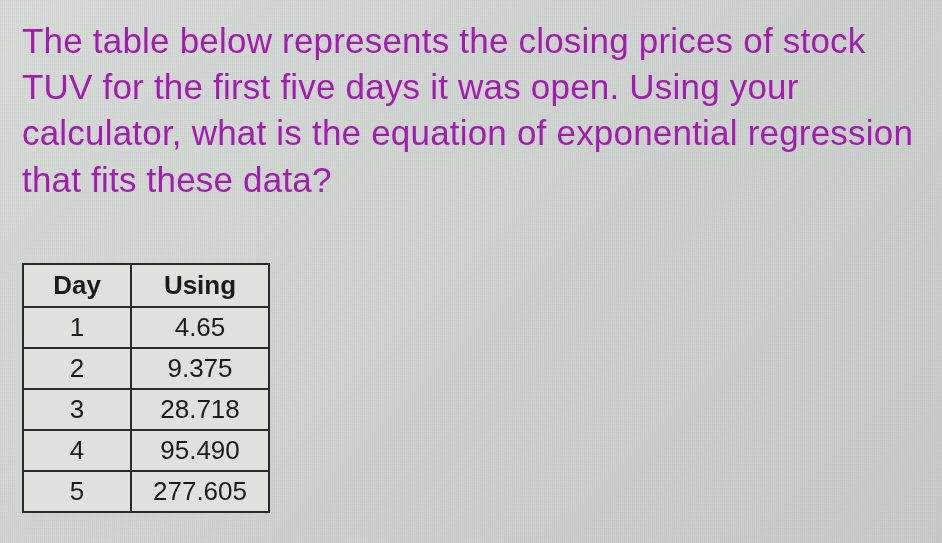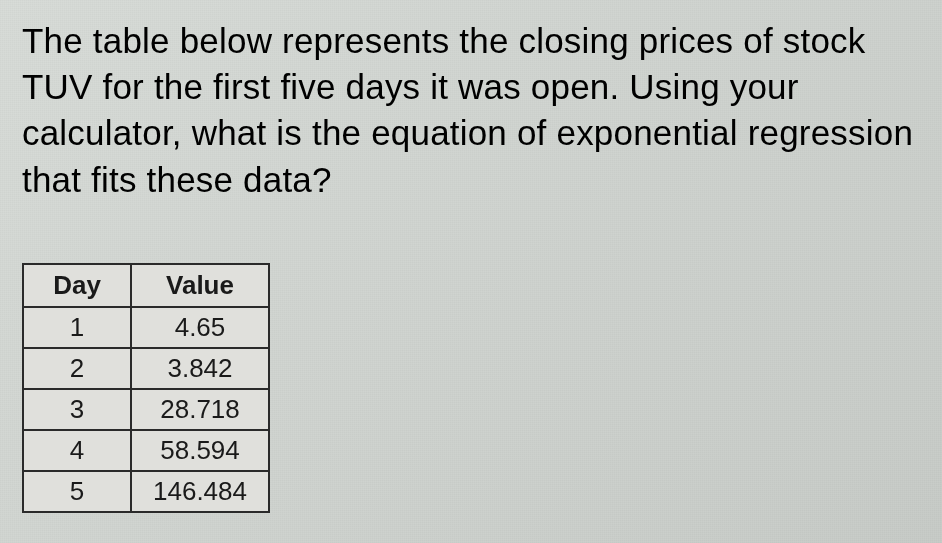--- a/index.html
+++ b/index.html
@@ -21,21 +21,21 @@
       position: absolute;
       top: 0; left: 0; right: 0; bottom: 0;
       background-image:
         repeating-linear-gradient(0deg, rgba(0,0,0,0.015) 0px, rgba(0,0,0,0.015) 1px, transparent 1px, transparent 2px),
         repeating-linear-gradient(90deg, rgba(0,0,0,0.015) 0px, rgba(0,0,0,0.015) 1px, transparent 1px, transparent 2px);
       pointer-events: none;
     }
     .question-text {
       font-size: 35px;
       line-height: 1.32;
-      color: #000000;
+      color: #a21caf;
       font-weight: 400;
       letter-spacing: 0.2px;
       margin-bottom: 60px;
       position: relative;
     }
     table {
       border-collapse: collapse;
       background: #e0e0dc;
       position: relative;
     }
@@ -62,38 +62,38 @@
   </style>
 </head>
 <body>
 
 <div class="question-text">The table below represents the closing prices of stock TUV for the first five days it was open. Using your calculator, what is the equation of exponential regression that fits these data?</div>
 
 <table>
   <thead>
     <tr>
       <th>Day</th>
-      <th>Value</th>
+      <th>Using</th>
     </tr>
   </thead>
   <tbody>
     <tr>
       <td>1</td>
       <td>4.65</td>
     </tr>
     <tr>
       <td>2</td>
-      <td>3.842</td>
+      <td>9.375</td>
     </tr>
     <tr>
       <td>3</td>
       <td>28.718</td>
     </tr>
     <tr>
       <td>4</td>
-      <td>58.594</td>
+      <td>95.490</td>
     </tr>
     <tr>
       <td>5</td>
-      <td>146.484</td>
+      <td>277.605</td>
     </tr>
   </tbody>
 </table>
 
 </body></html>

